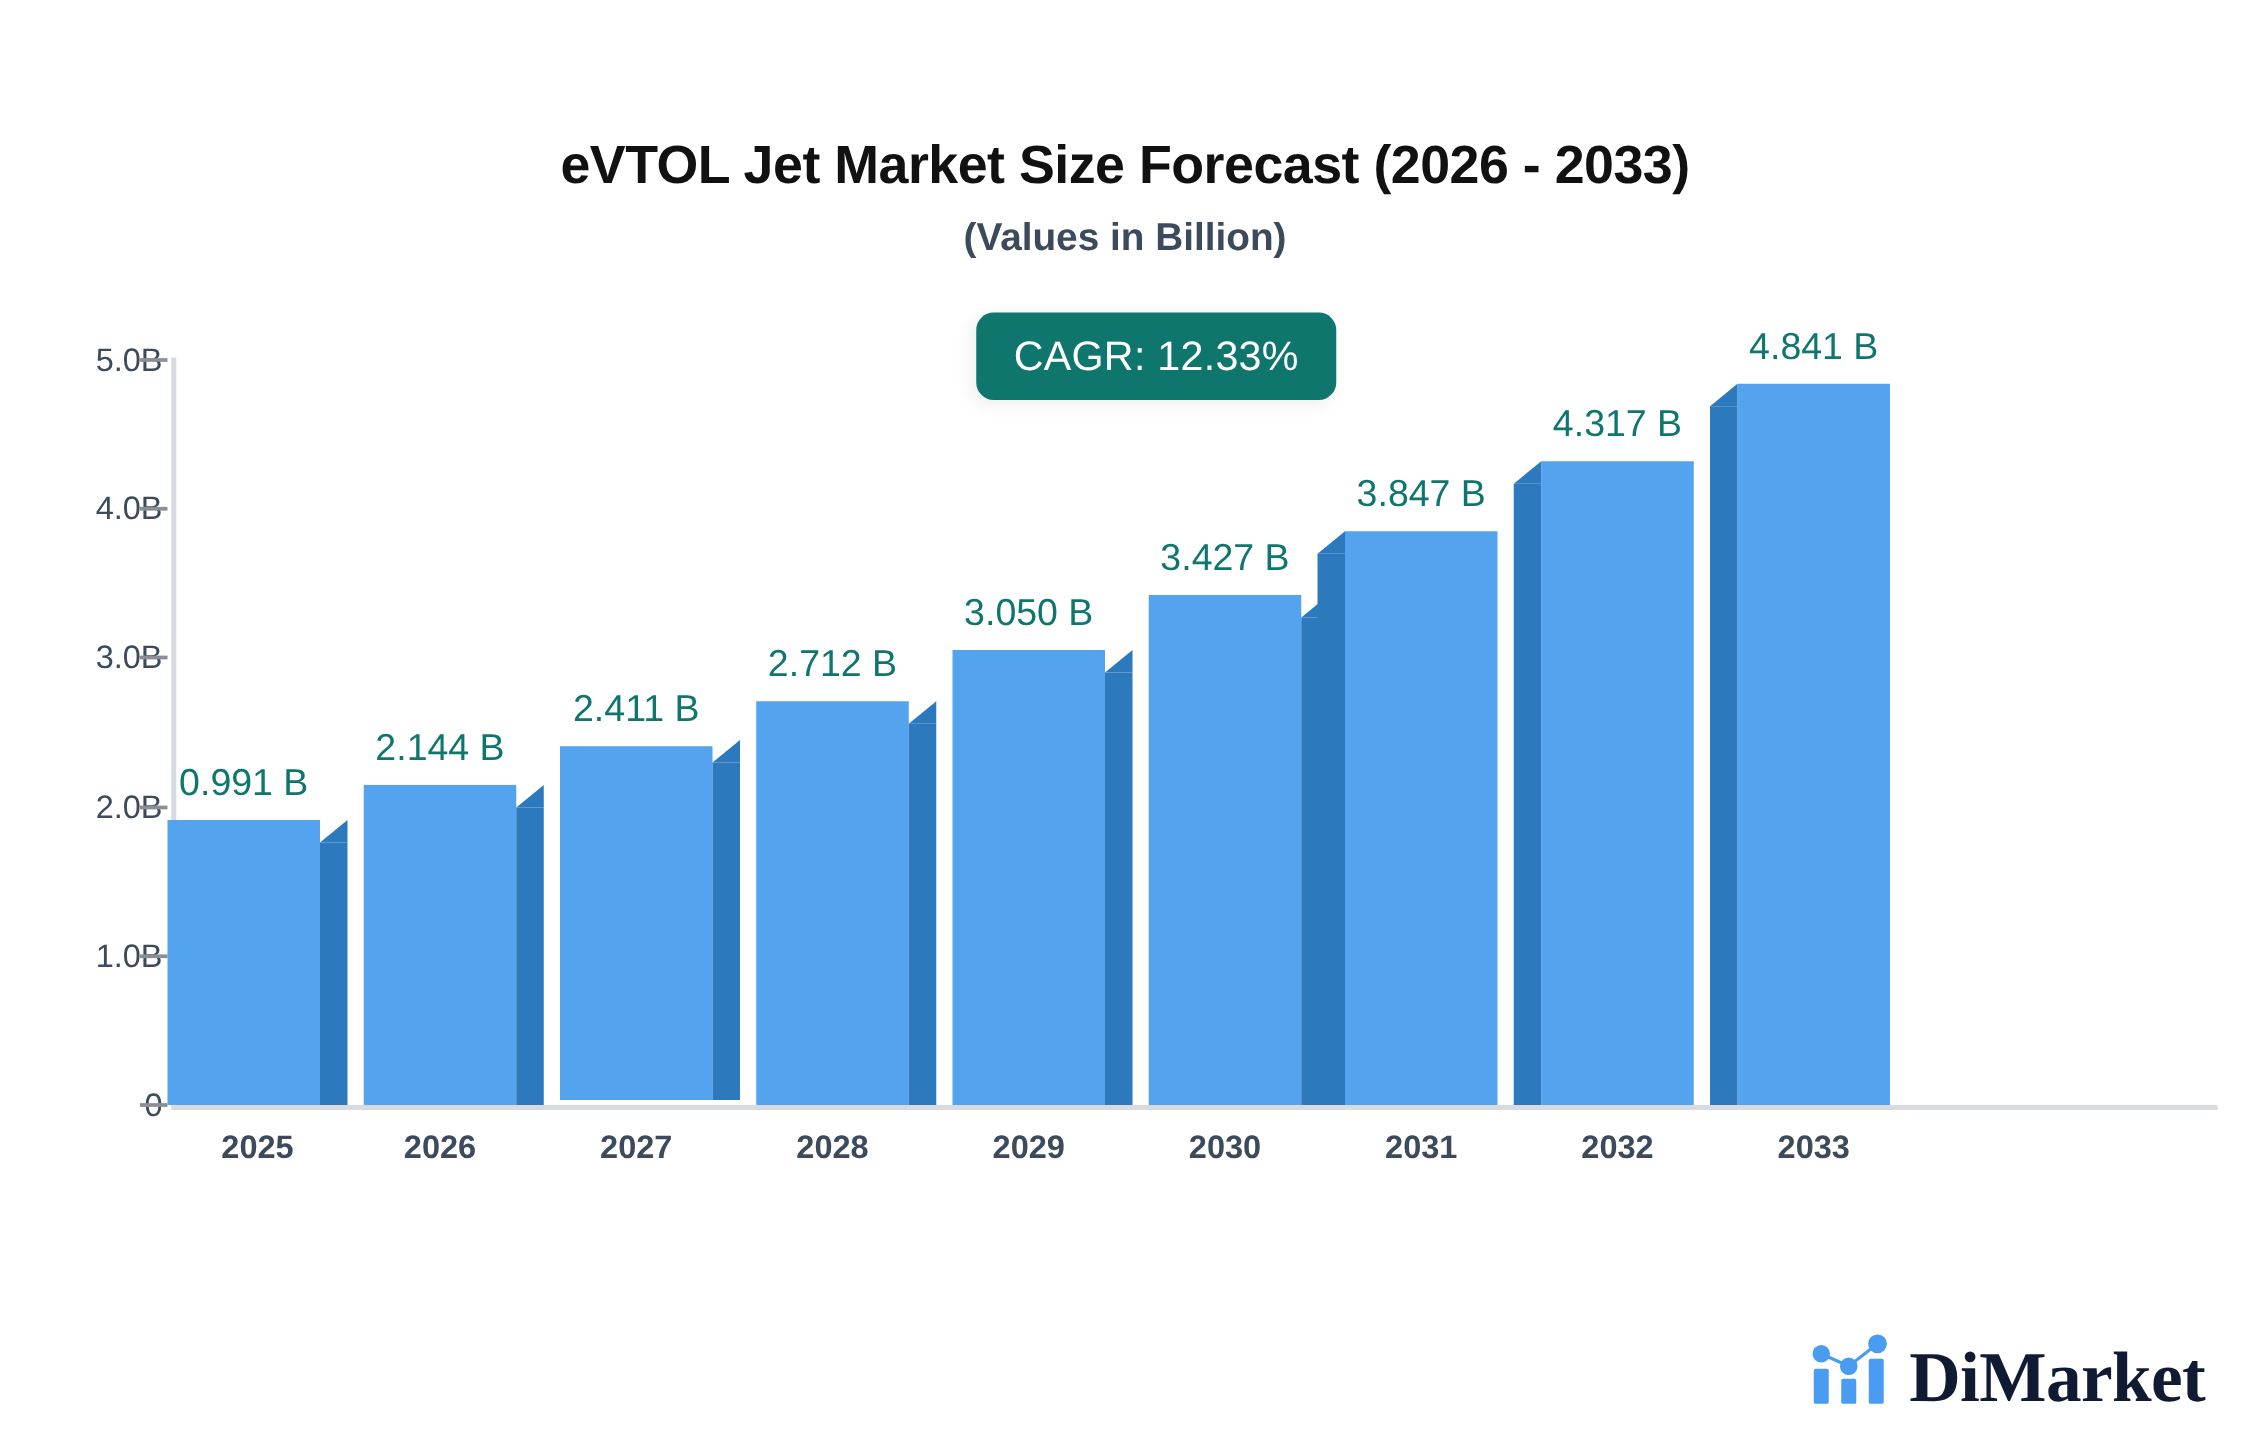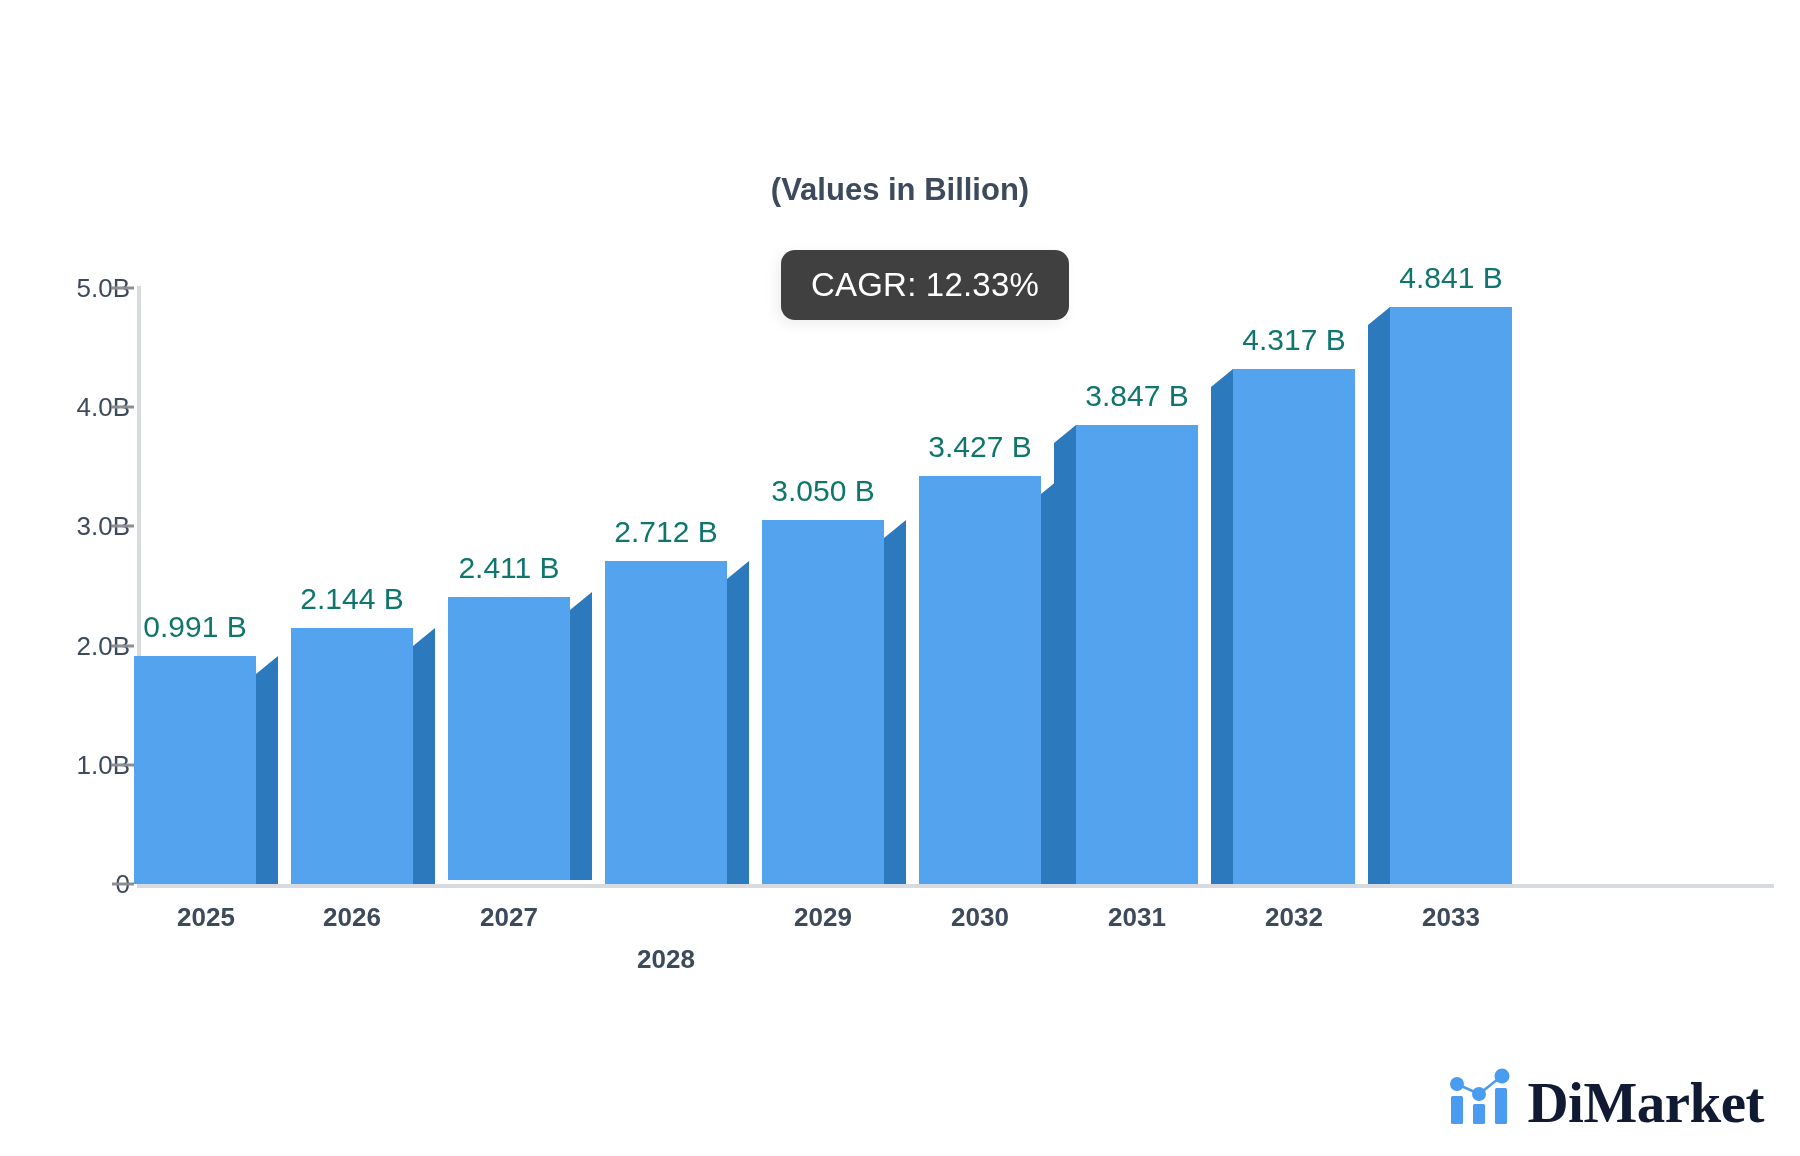--- a/index.html
+++ b/index.html
@@ -40,21 +40,21 @@
     color: #3d4a5c;
   }
 
   
   .cagr-badge {
     position: absolute;
     top: 250px;
     left: 781px;
     width: 288px;
     height: 70px;
-    background: #404040;
+    background: #0f766e;
     border-radius: 14px;
     display: flex;
     align-items: center;
     justify-content: center;
     color: #ffffff;
     font-size: 33px;
     font-weight: 500;
     letter-spacing: 0.2px;
     box-shadow: -4px 4px 14px rgba(0,0,0,0.07);
   }
@@ -178,20 +178,21 @@
     color: #101b33;
     line-height: 0.95;
     letter-spacing: -0.5px;
   }
 </style>
 </head>
 <body>
 
 <div id="chart-root">
 
+  <div class="title">eVTOL Jet Market Size Forecast (2026 - 2033)</div>
   <div class="subtitle">(Values in Billion)</div>
 
   <div class="cagr-badge">CAGR: 12.33%</div>
 
   <div id="plot">
     <div class="axis-line"></div>
     <div class="baseline"></div>
 
   <div class="ytick" style="top: 884px;">0</div>
       <div class="ytick-dash" style="top: 884px;"></div>
@@ -221,21 +222,21 @@
         <div class="bar-face" style="height: 100%;"></div>
         <div class="bar-side right" style="height: 269.391px; width: 22px;"></div>
         <div class="bar-label" style="top: -46px;">2.411 B</div>
       </div>
       <div class="xtick" style="left: 509px;">2027</div>
       <div class="bar-group" style="left: 605px; width: 122px; height: 323.27px; top: 560.73px; bottom: auto; border-radius: 29px;">
         <div class="bar-face" style="height: 100%;"></div>
         <div class="bar-side right" style="height: 305.27px; width: 22px;"></div>
         <div class="bar-label" style="top: -46px;">2.712 B</div>
       </div>
-      <div class="xtick" style="left: 666px; margin-top: 42px;">2028</div>
+      <div class="xtick" style="left: 666px;">2028</div>
       <div class="bar-group" style="left: 762px; width: 122px; height: 363.56px; top: 520.44px; bottom: auto;">
         <div class="bar-face" style="height: 100%;"></div>
         <div class="bar-side right" style="height: 345.56px; width: 22px;"></div>
         <div class="bar-label" style="top: -46px;">3.050 B</div>
       </div>
       <div class="xtick" style="left: 823px;">2029</div>
       <div class="bar-group" style="left: 919px; width: 122px; height: 408.498px; top: 475.502px; bottom: auto;">
         <div class="bar-face" style="height: 100%;"></div>
         <div class="bar-side right" style="height: 390.498px; width: 22px;"></div>
         <div class="bar-label" style="top: -46px;">3.427 B</div>

